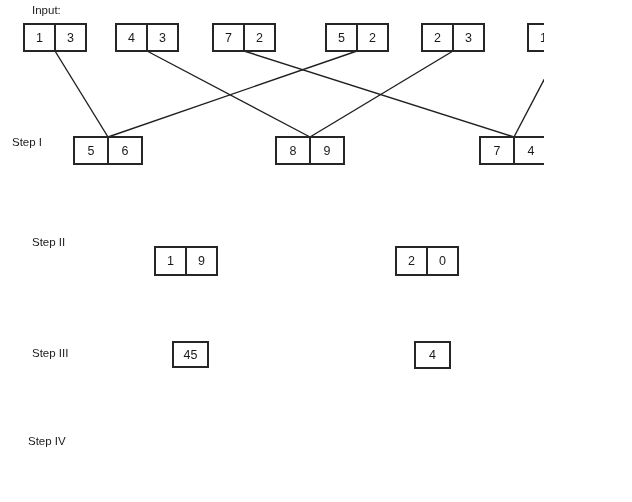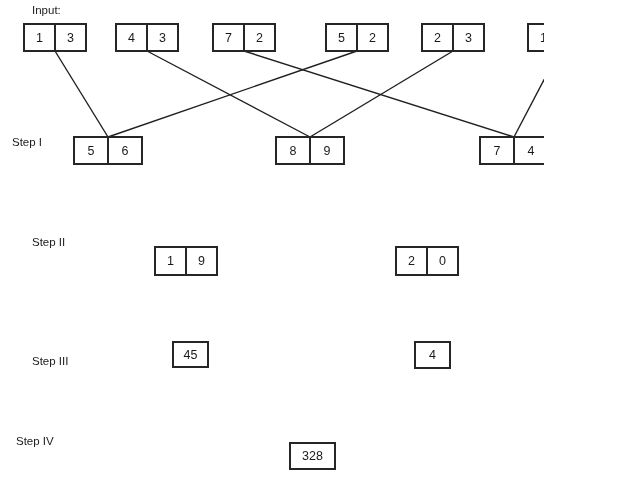--- a/index.html
+++ b/index.html
@@ -59,22 +59,22 @@
       <line x1="147" y1="51" x2="310" y2="137" stroke="#1f1f1f" stroke-width="1.4"></line>
       <line x1="244" y1="51" x2="514" y2="137" stroke="#1f1f1f" stroke-width="1.4"></line>
       <line x1="357" y1="51" x2="108" y2="137" stroke="#1f1f1f" stroke-width="1.4"></line>
       <line x1="453" y1="51" x2="310" y2="137" stroke="#1f1f1f" stroke-width="1.4"></line>
       <line x1="559" y1="51" x2="514" y2="137" stroke="#1f1f1f" stroke-width="1.4"></line>
     </svg>
 
   <div class="lbl" style="left:32px; top:4px;">Input:</div>
   <div class="lbl" style="left:12px; top:136px;">Step I</div>
   <div class="lbl" style="left:32px; top:236px;text-align:right;">Step II</div>
-  <div class="lbl" style="left:32px; top:355px;">Step III</div>
-  <div class="lbl" style="left:16px; top:435px;text-align:center;">Step IV</div>
+  <div class="lbl" style="left:32px; top:347px;">Step III</div>
+  <div class="lbl" style="left:28px; top:435px;text-align:center;">Step IV</div>
 
   <div class="box two" style="left:23px;  top:23px; width:64px; height:29px;">
     <div class="cell">1</div>
     <div class="cell">3</div>
   </div>
   <div class="box two" style="left:115px; top:23px; width:64px; height:29px;">
     <div class="cell">4</div>
     <div class="cell">3</div>
   </div>
   <div class="box two" style="left:212px; top:23px; width:64px; height:29px;">
@@ -116,17 +116,14 @@
     <div class="cell">0</div>
   </div>
 
   <div class="box" style="left:172px; top:341px; width:37px; height:27px;">
     <div class="cell">45</div>
   </div>
   <div class="box" style="left:414px; top:341px; width:37px; height:28px;">
     <div class="cell">4</div>
   </div>
 
-  <div class="box" style="left:289px; top:442px; width:47px; height:28px;">
-    <div class="cell">328</div>
-  </div>
 
 </div>
 
 </body></html>

